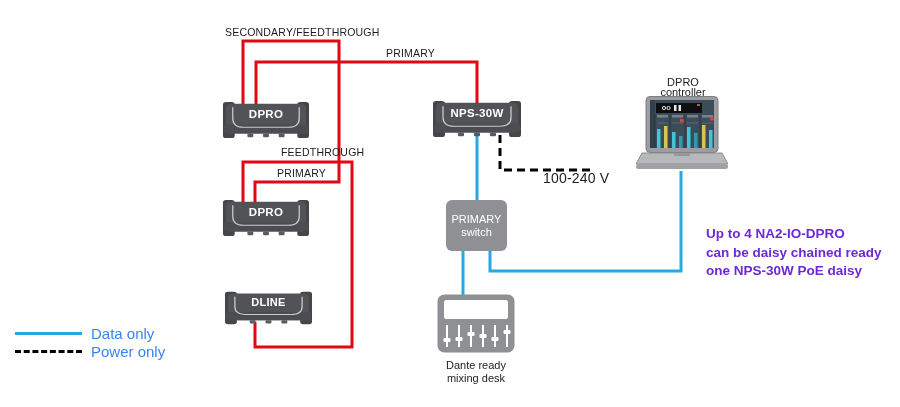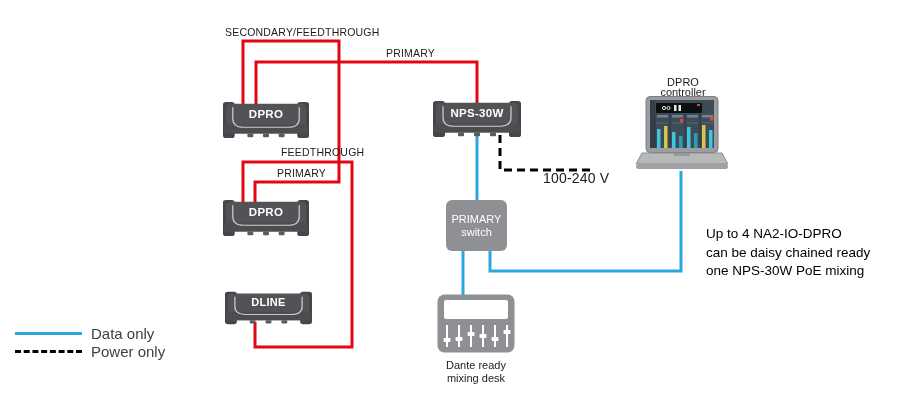--- a/index.html
+++ b/index.html
@@ -10,29 +10,29 @@
   .device{position:absolute;}
   .device svg{position:absolute;left:0;top:0;width:100%;height:100%;}
   .dev-label{position:absolute;left:0;right:0;top:7px;text-align:center;color:#fff;
              font-weight:bold;font-size:11.5px;letter-spacing:.3px;}
   .dev-label.short{top:5px;font-size:11px;}
   .switch-box{position:absolute;left:446px;top:200px;width:61px;height:51px;background:#8e9093;
               border-radius:6px;color:#fff;font-size:11px;line-height:13px;display:flex;
               flex-direction:column;align-items:center;justify-content:center;}
   .caption{position:absolute;text-align:center;font-size:11px;color:#1c1c1c;line-height:12.5px;}
   .caption.tight{line-height:10px;}
-  .annotation{position:absolute;left:706px;top:225px;color:#000000;font-weight:normal;
+  .annotation{position:absolute;left:706px;top:225px;color:#6d28d9;font-weight:bold;
               font-size:13.5px;line-height:18.5px;white-space:nowrap;}
   .legend{position:absolute;left:15px;top:324px;}
   .legend-row{display:flex;align-items:center;height:18px;}
   .legend-swatch{width:67px;height:3px;margin-right:9px;flex:0 0 auto;}
   .legend-swatch.data{background:#29a8e0;}
   .legend-swatch.datapower{background:#e30613;}
   .legend-swatch.poweronly{height:0;background:none;border-top:3px dashed #000;}
-  .legend-label{font-size:15px;color:#404040;white-space:nowrap;}
+  .legend-label{font-size:15px;color:#3b82f6;white-space:nowrap;}
 </style>
 </head>
 <body>
 
 <div class="canvas">
 
   <svg class="wires" width="900" height="407" viewBox="0 0 900 407">
 
     <path d="M 256,104 L 256,62 L 477,62 L 477,104" fill="none" stroke="#e30613" stroke-width="3"></path>
     <path d="M 243,104 L 243,41 L 339,41 L 339,182 L 255,182 L 255,202" fill="none" stroke="#e30613" stroke-width="3"></path>
@@ -184,21 +184,21 @@
       <rect x="73" y="34" width="3.5" height="18" fill="#3fc6da"></rect>
       <polygon points="6,57 86,57 92,68 0,68" fill="#b6b8ba" stroke="#8b8d8f" stroke-width="1"></polygon>
       <rect x="38" y="57" width="16" height="3" fill="#979a9c"></rect>
       <rect x="0" y="68" width="92" height="5" rx="2.5" fill="#9fa1a4"></rect>
     </svg>
   </div>
 
   <div class="annotation">
     <div>Up to 4 NA2-IO-DPRO</div>
     <div>can be daisy chained ready</div>
-    <div>one NPS-30W PoE mixing</div>
+    <div>one NPS-30W PoE daisy</div>
   </div>
 
   <div class="legend">
     <div class="legend-row">
       <span class="legend-swatch data"></span>
       <span class="legend-label">Data only</span>
     </div>
     <div class="legend-row">
       <span class="legend-swatch poweronly"></span>
       <span class="legend-label">Power only</span>

